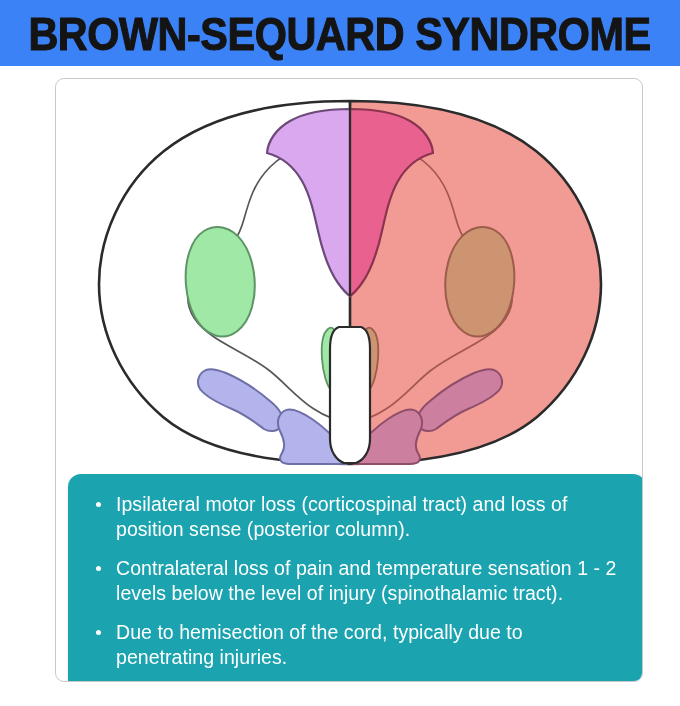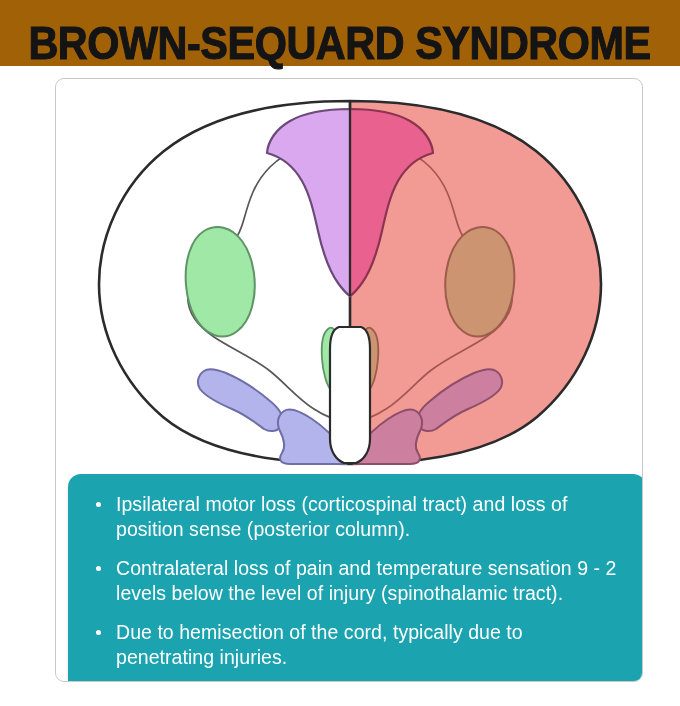--- a/index.html
+++ b/index.html
@@ -13,23 +13,23 @@
     font-family: "Liberation Sans", sans-serif;
     overflow: hidden;
     position: relative;
   }
 
   
   .title-bar {
     width: 680px;
     height: 66px;
     display: flex;
-    align-items: flex-end;
+    align-items: center;
     justify-content: center;
-    background: #a16207;
+    background: #3b82f6;
   }
   .title-text {
     font-family: "Liberation Sans Narrow", "Liberation Sans", sans-serif;
     font-weight: bold;
     font-size: 47px;
     line-height: 47px;
     letter-spacing: -0.5px;
     color: #141414;
     transform: scaleX(0.88);
     transform-origin: center center;
@@ -271,21 +271,21 @@
   </div>
 
   <div class="panel">
     <ul class="bullet-list">
       <li class="bullet-item">
         <span class="bullet-dot"></span>
         <span>Ipsilateral motor loss (corticospinal tract) and loss of position sense (posterior column).</span>
       </li>
       <li class="bullet-item">
         <span class="bullet-dot"></span>
-        <span>Contralateral loss of pain and temperature sensation 9 - 2 levels below the level of injury (spinothalamic tract).</span>
+        <span>Contralateral loss of pain and temperature sensation 1 - 2 levels below the level of injury (spinothalamic tract).</span>
       </li>
       <li class="bullet-item">
         <span class="bullet-dot"></span>
         <span>Due to hemisection of the cord, typically due to penetrating injuries.</span>
       </li>
     </ul>
   </div>
 
 </div>
 

